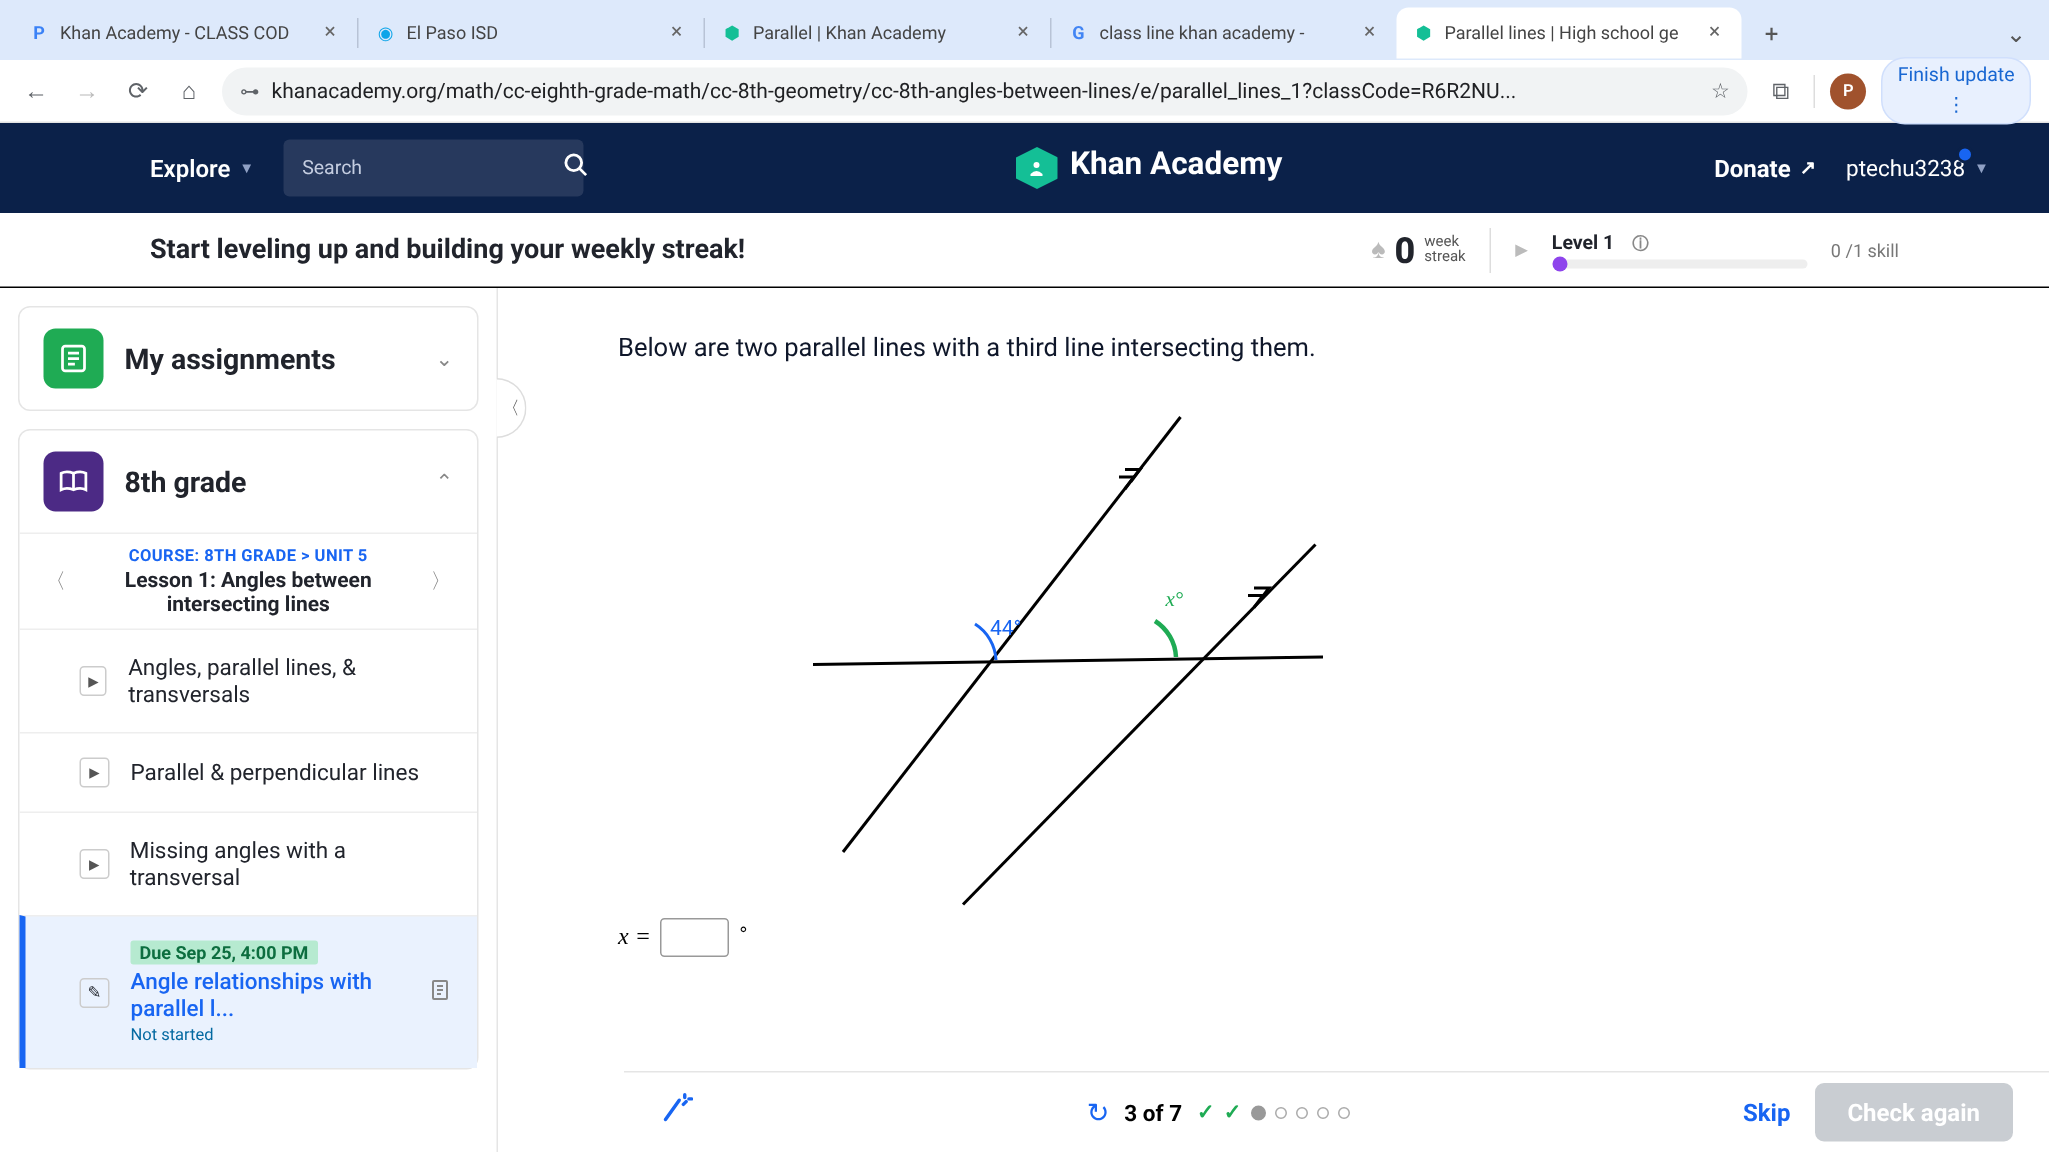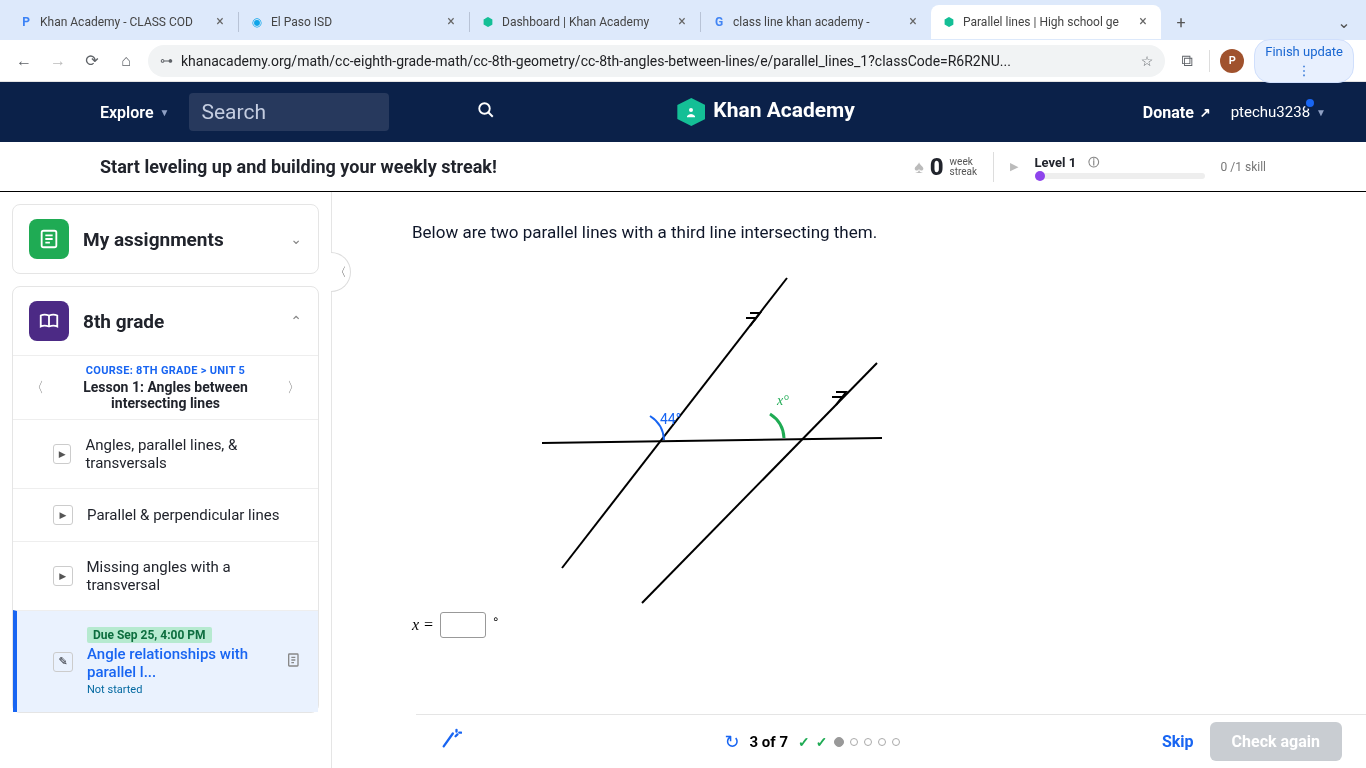--- a/index.html
+++ b/index.html
@@ -23,21 +23,21 @@
 .url-field .secure { font-size: 13px; color: #5f6368; }
 .url-field .star { margin-left: auto; color: #5f6368; }
 .ext-icon { width: 24px; height: 24px; display:flex; align-items:center; justify-content:center; color:#5f6368; }
 .profile-dot { width: 24px; height: 24px; border-radius: 50%; background: #a0522d; color: #fff; display: flex; align-items: center; justify-content: center; font-size: 11px; font-weight: 600; }
 .finish-update { display: flex; align-items: center; gap: 4px; background: #e8f0fe; color: #1967d2; padding: 4px 10px; border-radius: 16px; font-size: 13px; border: 1px solid #d0dffc; flex-direction: column; }
 
 
 .ka-header { background: #0b2149; height: 60px; display: flex; align-items: center; padding: 0 40px 0 100px; color: #fff; gap: 20px; }
 .explore { display: flex; align-items: center; gap: 6px; font-size: 16px; font-weight: 600; }
 .search-box { display: flex; align-items: center; background: #27395d; border-radius: 4px; height: 38px; width: 200px; padding: 0 12px; gap: 8px; }
-.search-box input { background: transparent; border: none; color: #fdba74; font-size: 21px; outline: none; flex: 1; }
+.search-box input { background: transparent; border: none; color: #fdba74; font-size: 13px; outline: none; flex: 1; }
 .search-box input::placeholder { color: #c4cde0; }
 .search-box .mag { color: #fff; font-size: 18px; }
 .ka-logo { display: flex; align-items: flex-start; gap: 8px; font-size: 21px; font-weight: 700; margin: 0 auto; }
 .ka-logo .hex { width: 28px; height: 28px; background: #14bf96; display: flex; align-items: center; justify-content: center; border-radius: 6px; transform: rotate(0deg); clip-path: polygon(50% 0%, 100% 25%, 100% 75%, 50% 100%, 0% 75%, 0% 25%); }
 .donate { display: flex; align-items: center; gap: 6px; font-size: 16px; font-weight: 700; }
 .user-menu { display: flex; align-items: center; gap: 6px; position: relative; font-size: 15px; }
 .user-menu .notif { position: absolute; top: -6px; right: 10px; width: 12px; height: 12px; background: #1865f2; border-radius: 50%; border: 2px solid #0b2149; }
 
 
 .streak-bar { height: 50px; border-bottom: 1px solid #000000; display: flex; align-items: center; padding: 0 100px; gap: 20px; }
@@ -117,21 +117,21 @@
     </div>
     <div class="tab-sep"></div>
     <div class="tab">
       <span class="favicon" style="color:#0ea5e9">◉</span>
       <span class="title">El Paso ISD</span>
       <span class="close">×</span>
     </div>
     <div class="tab-sep"></div>
     <div class="tab">
       <span class="favicon" style="color:#14bf96">⬢</span>
-      <span class="title">Dashboard | Khan Academy</span>
+      <span class="title">Parallel | Khan Academy</span>
       <span class="close">×</span>
     </div>
     <div class="tab-sep"></div>
     <div class="tab">
       <span class="favicon" style="color:#4285f4;font-weight:700">G</span>
       <span class="title">class line khan academy - </span>
       <span class="close">×</span>
     </div>
     <div class="tab active">
       <span class="favicon" style="color:#14bf96">⬢</span>

